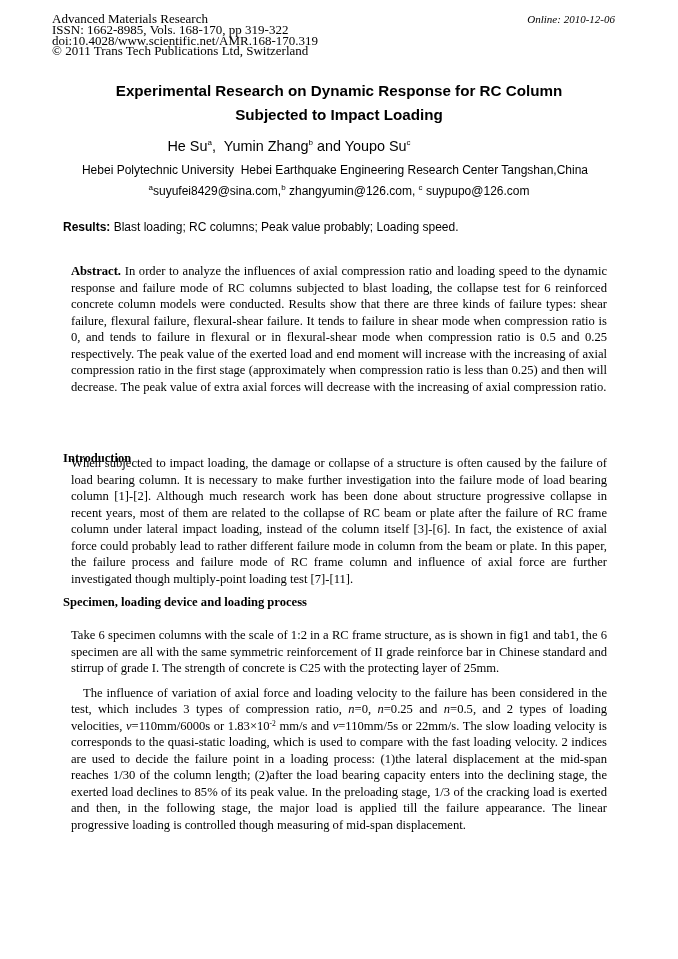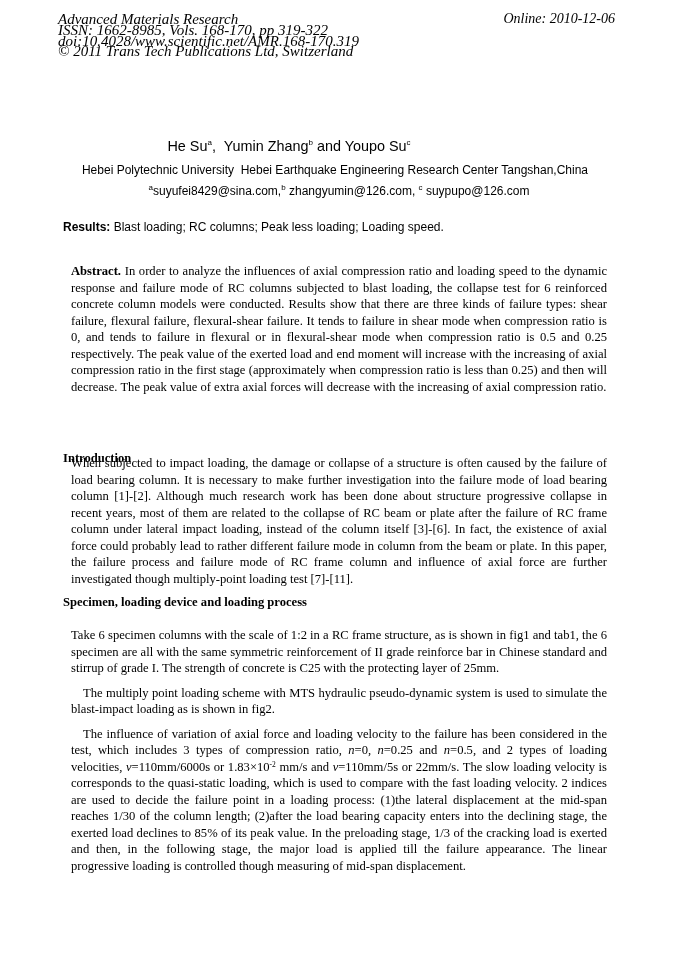--- a/index.html
+++ b/index.html
@@ -10,34 +10,33 @@
     body {
       width: 678px;
       height: 959px;
       position: relative;
       overflow: hidden;
       color: #000000;
       font-family: "Liberation Serif", serif;
     }
     .header-left {
       position: absolute;
-      left: 58px;
+      left: 52px;
       top: 14px;
       font-family: "Liberation Serif", serif;
-      font-style: italic;
-      font-size: 15px;
+      font-size: 13px;
       line-height: 10.8px;
     }
     .header-right {
       position: absolute;
       right: 63px;
       top: 14px;
       font-family: "Liberation Serif", serif;
       font-style: italic;
-      font-size: 14px;
+      font-size: 11px;
       line-height: 10.8px;
     }
     .header-left div { white-space: nowrap; }
 
     .title {
       position: absolute;
       left: 0;
       width: 678px;
       top: 79px;
       text-align: center;
@@ -139,43 +138,44 @@
 
 <div class="header-left">
   <div>Advanced Materials Research</div>
   <div>ISSN: 1662-8985, Vols. 168-170, pp 319-322</div>
   <div>doi:10.4028/www.scientific.net/AMR.168-170.319</div>
   <div>© 2011 Trans Tech Publications Ltd, Switzerland</div>
 </div>
 <div class="header-right">Online: 2010-12-06</div>
 
 <div class="title">
+  <div>Experimental Research on Dynamic Response for RC Column</div>
+  <div>Subjected to Impact Loading</div>
 </div>
 
 <div class="authors">
   <span>He Su</span><sup>a</sup><span style="white-space:pre">,  </span><span>Yumin Zhang</span><sup>b</sup><span style="white-space:pre"> and </span><span>Youpo Su</span><sup>c</sup>
 </div>
 
 <div class="affiliation" style="white-space:pre">Hebei Polytechnic University  Hebei Earthquake Engineering Research Center Tangshan,China</div>
 
 <div class="emails">
   <sup>a</sup><span style="white-space:pre">suyufei8429@sina.com,</span><sup>b</sup><span style="white-space:pre"> zhangyumin@126.com, </span><sup>c</sup><span style="white-space:pre"> suypupo@126.com</span>
 </div>
 
 <div class="keywords">
-  <b>Results:</b><span style="white-space:pre"> Blast loading; RC columns; Peak less loading; Loading speed.</span>
+  <b>Results:</b><span style="white-space:pre"> Blast loading; RC columns; Peak value probably; Loading speed.</span>
 </div>
 
 <div class="body-block abstract">
   <p><b>Abstract.</b><span> In order to analyze the influences of axial compression ratio and loading speed to the dynamic response and failure mode of RC columns subjected to blast loading, the collapse test for 6 reinforced concrete column models were conducted. Results show that there are three kinds of failure types: shear failure, flexural failure, flexural-shear failure. It tends to failure in shear mode when compression ratio is 0, and tends to failure in flexural or in flexural-shear mode when compression ratio is 0.5 and 0.25 respectively. The peak value of the exerted load and end moment will increase with the increasing of axial compression ratio in the first stage (approximately when compression ratio is less than 0.25) and then will decrease. The peak value of extra axial forces will decrease with the increasing of axial compression ratio.</span></p>
 </div>
 
 <div class="section-heading heading-intro">Introduction</div>
 <div class="body-block intro">
   <p>When subjected to impact loading, the damage or collapse of a structure is often caused by the failure of load bearing column. It is necessary to make further investigation into the failure mode of load bearing column [1]-[2]. Although much research work has been done about structure progressive collapse in recent years, most of them are related to the collapse of RC beam or plate after the failure of RC frame column under lateral impact loading, instead of the column itself [3]-[6]. In fact, the existence of axial force could probably lead to rather different failure mode in column from the beam or plate. In this paper, the failure process and failure mode of RC frame column and influence of axial force are further investigated though multiply-point loading test [7]-[11].</p>
 </div>
 
 <div class="section-heading heading-spec">Specimen, loading device and loading process</div>
 <div class="body-block spec">
   <p>Take 6 specimen columns with the scale of 1:2 in a RC frame structure, as is shown in fig1 and tab1, the 6 specimen are all with the same symmetric reinforcement of II grade reinforce bar in Chinese standard and stirrup of grade I. The strength of concrete is C25 with the protecting layer of 25mm.</p>
-  <p class="indent">The multiply point loading scheme with MTS hydraulic pseudo-dynamic system is used to simulate the blast-impact loading as is shown in fig2.</p>
   <p class="indent"><span>The influence of variation of axial force and loading velocity to the failure has been considered in the test, which includes 3 types of compression ratio, </span><i>n</i><span>=0, </span><i>n</i><span>=0.25 and </span><i>n</i><span>=0.5, and 2 types of loading velocities, </span><i>v</i><span>=110mm/6000s or 1.83×10</span><span class="sup-small">-2</span><span style="white-space:pre-wrap"> mm/s and </span><i>v</i><span>=110mm/5s or 22mm/s. The slow loading velocity is corresponds to the quasi-static loading, which is used to compare with the fast loading velocity. 2 indices are used to decide the failure point in a loading process: (1)the lateral displacement at the mid-span reaches 1/30 of the column length; (2)after the load bearing capacity enters into the declining stage, the exerted load declines to 85% of its peak value. In the preloading stage, 1/3 of the cracking load is exerted and then, in the following stage, the major load is applied till the failure appearance. The linear progressive loading is controlled though measuring of mid-span displacement.</span></p>
 </div>
 
 </body></html>

